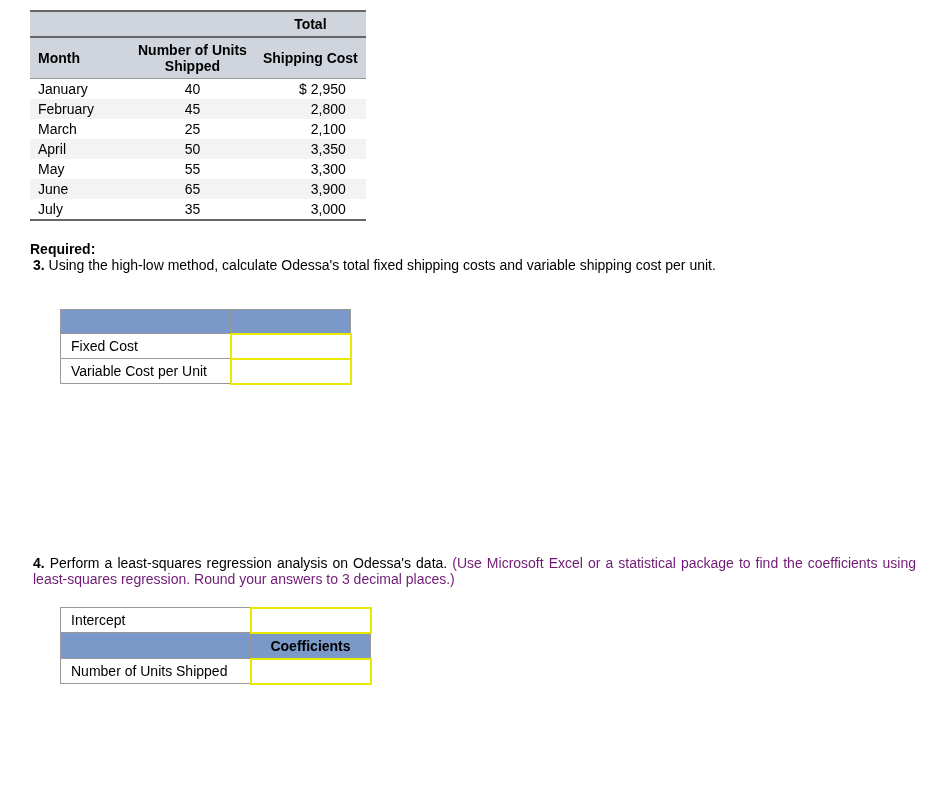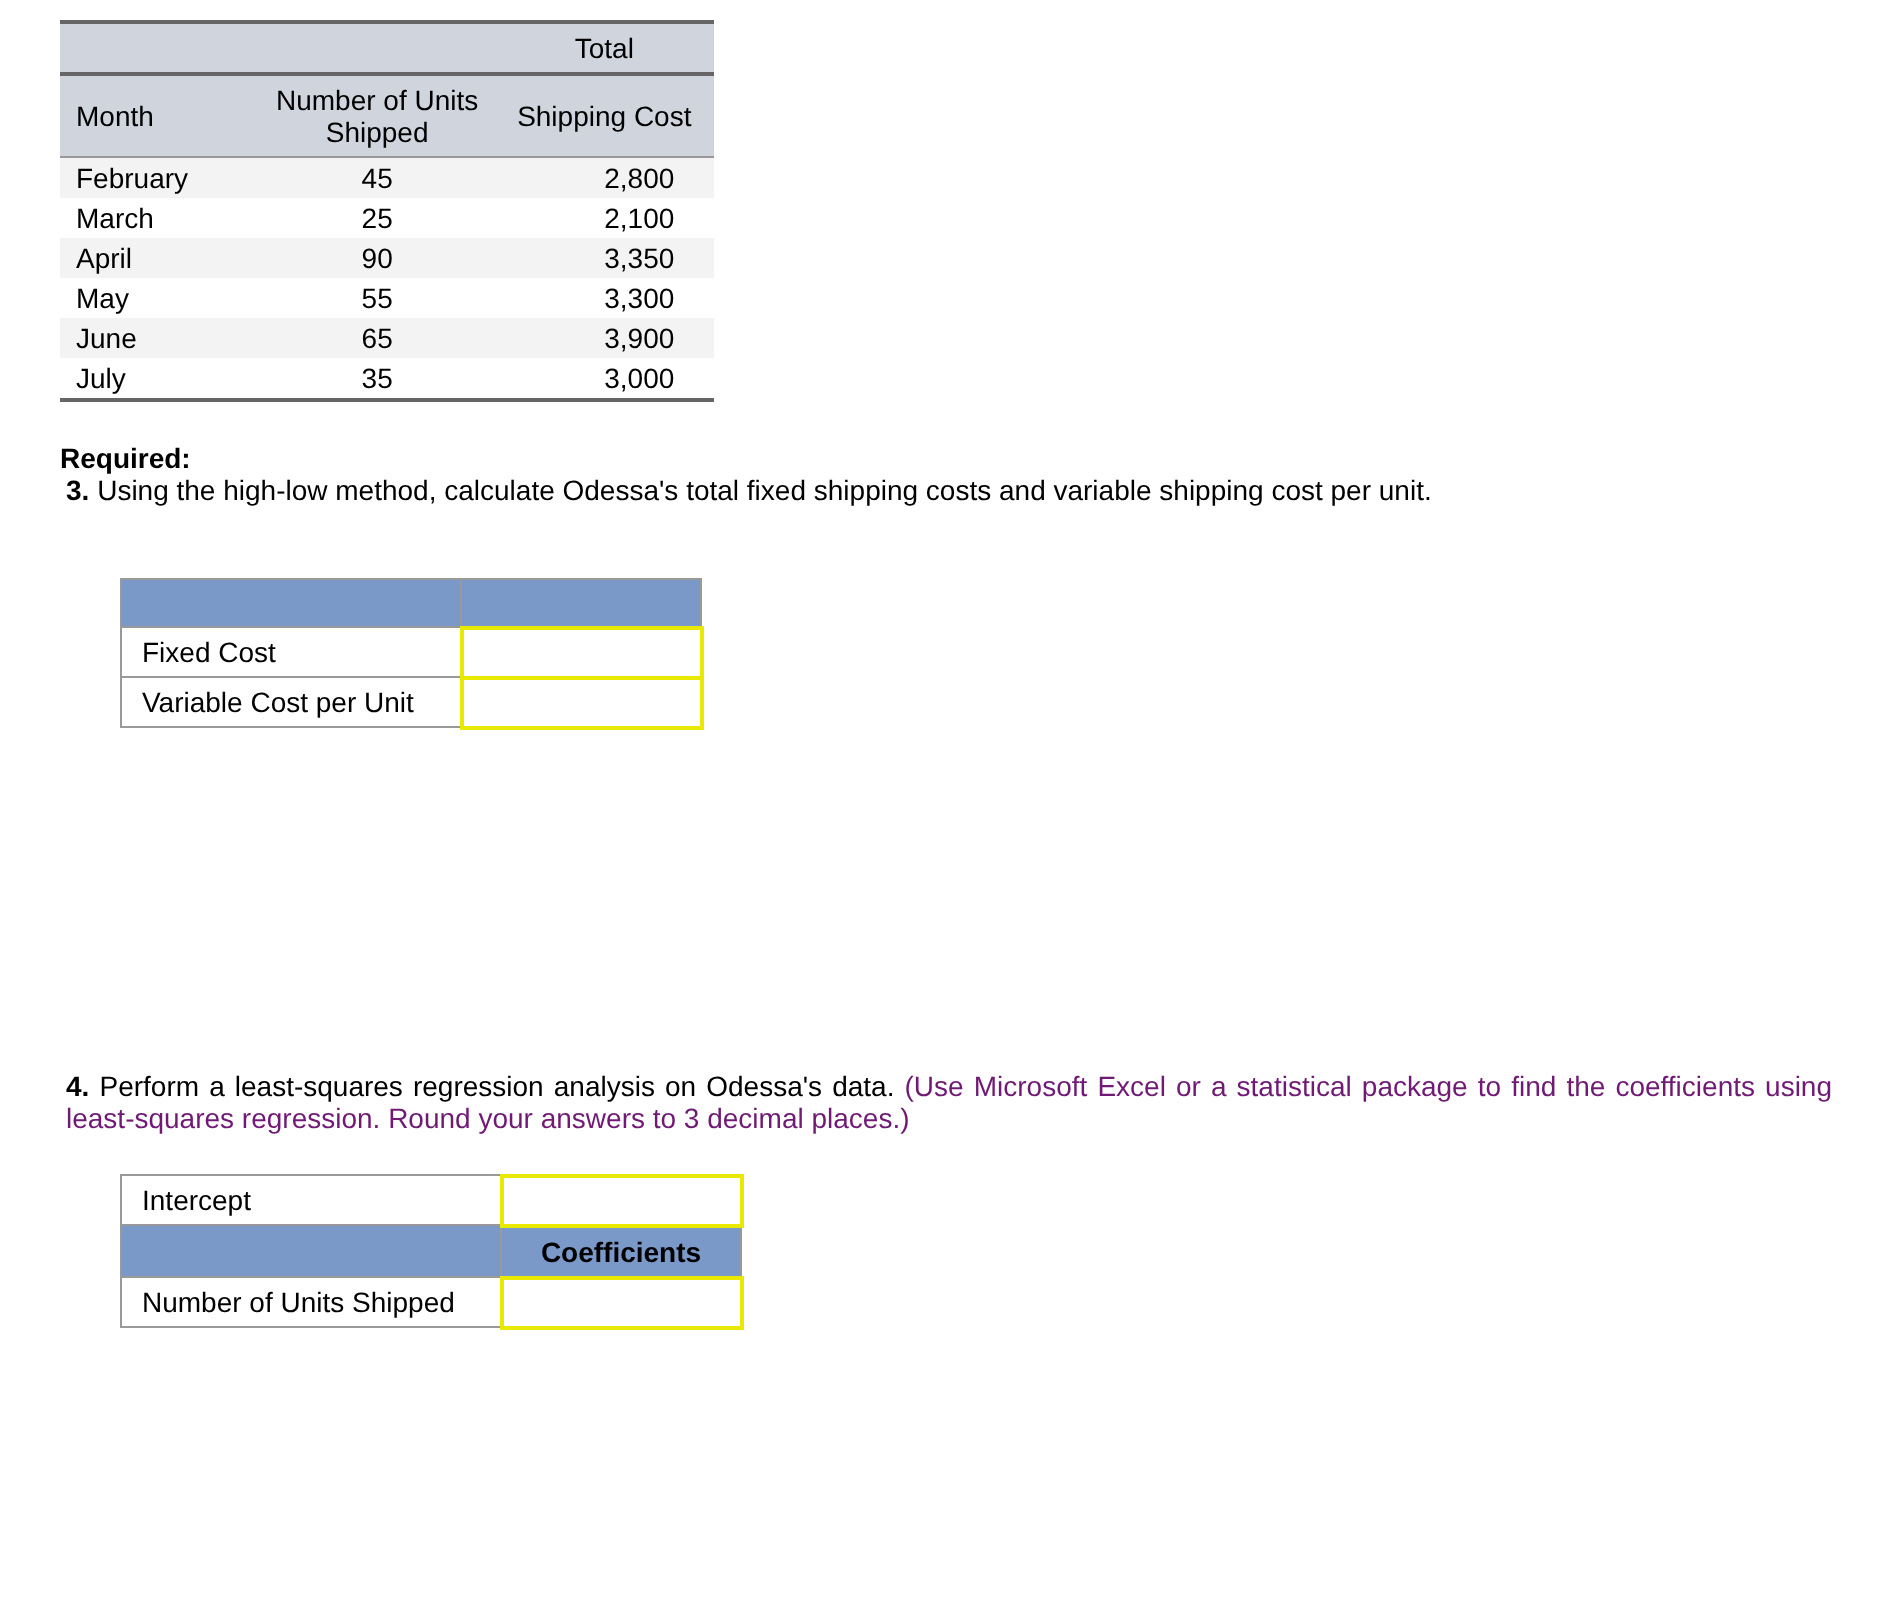--- a/index.html
+++ b/index.html
@@ -14,21 +14,21 @@
       background: #fff;
       padding: 10px 30px;
       width: 946px;
     }
     .data-table {
       border-collapse: collapse;
       margin-bottom: 20px;
     }
     .data-table th {
       background: #d0d5dd;
-      font-weight: normal;
+      font-weight: bold;
       padding: 4px 8px;
       text-align: center;
       border-top: 2px solid #666;
     }
     .data-table th.month-header {
       text-align: left;
       padding-left: 8px;
       border-bottom: 1px solid #999;
     }
     .data-table th.units-header {
@@ -150,33 +150,38 @@
       <th class="top-header"></th>
       <th class="top-header">Total</th>
     </tr>
     <tr>
       <th class="month-header">Month</th>
       <th class="units-header">Number of Units<br>Shipped</th>
       <th class="cost-header">Shipping Cost</th>
     </tr>
   </thead>
   <tbody>
+    <tr>
+      <td class="month">January</td>
+      <td class="units">40</td>
+      <td class="cost">$ 2,950</td>
+    </tr>
     <tr class="alt">
       <td class="month">February</td>
       <td class="units">45</td>
       <td class="cost">2,800</td>
     </tr>
     <tr>
       <td class="month">March</td>
       <td class="units">25</td>
       <td class="cost">2,100</td>
     </tr>
     <tr class="alt">
       <td class="month">April</td>
-      <td class="units">90</td>
+      <td class="units">50</td>
       <td class="cost">3,350</td>
     </tr>
     <tr>
       <td class="month">May</td>
       <td class="units">55</td>
       <td class="cost">3,300</td>
     </tr>
     <tr class="alt">
       <td class="month">June</td>
       <td class="units">65</td>

